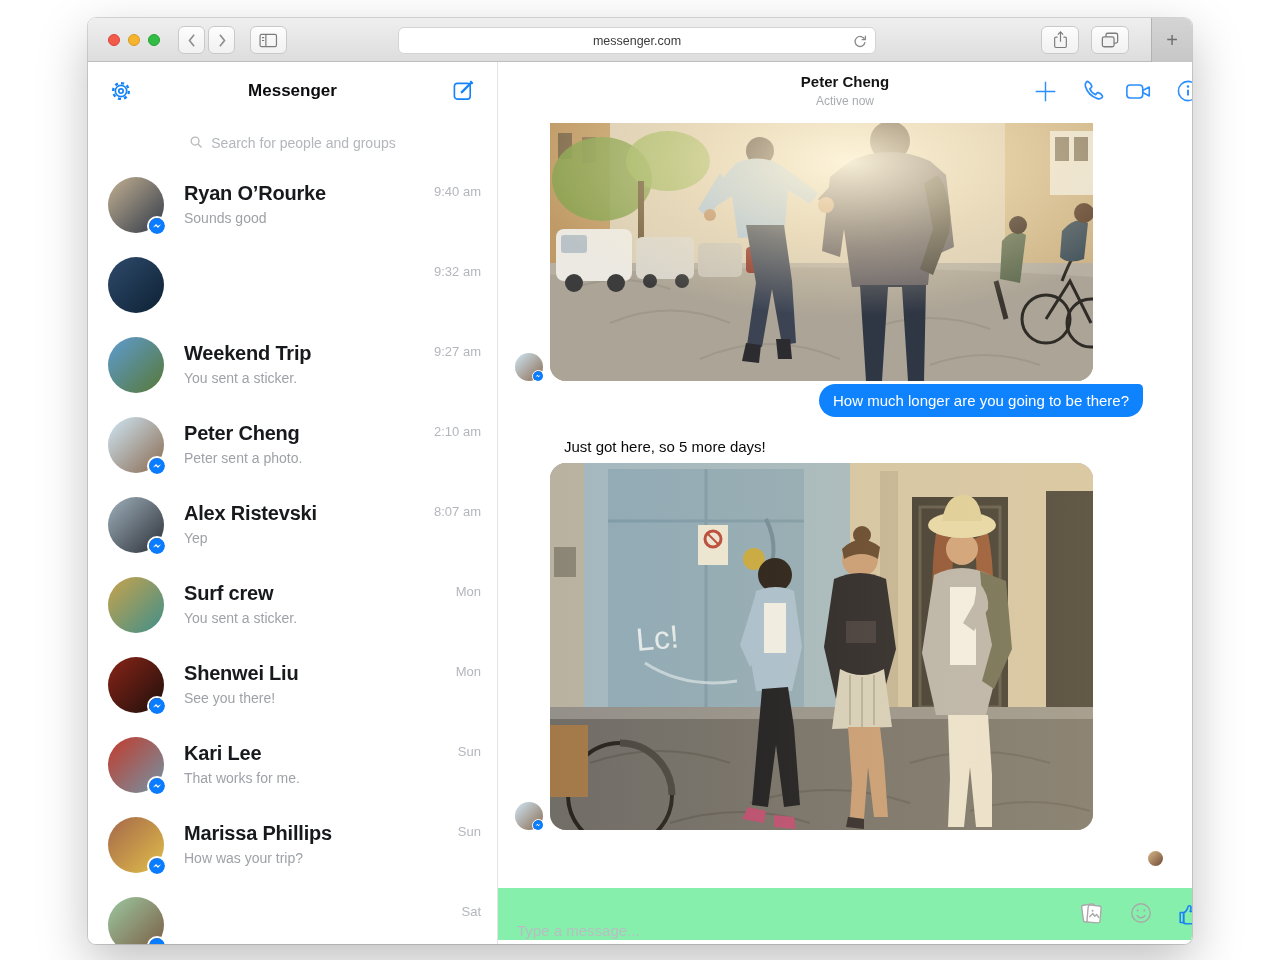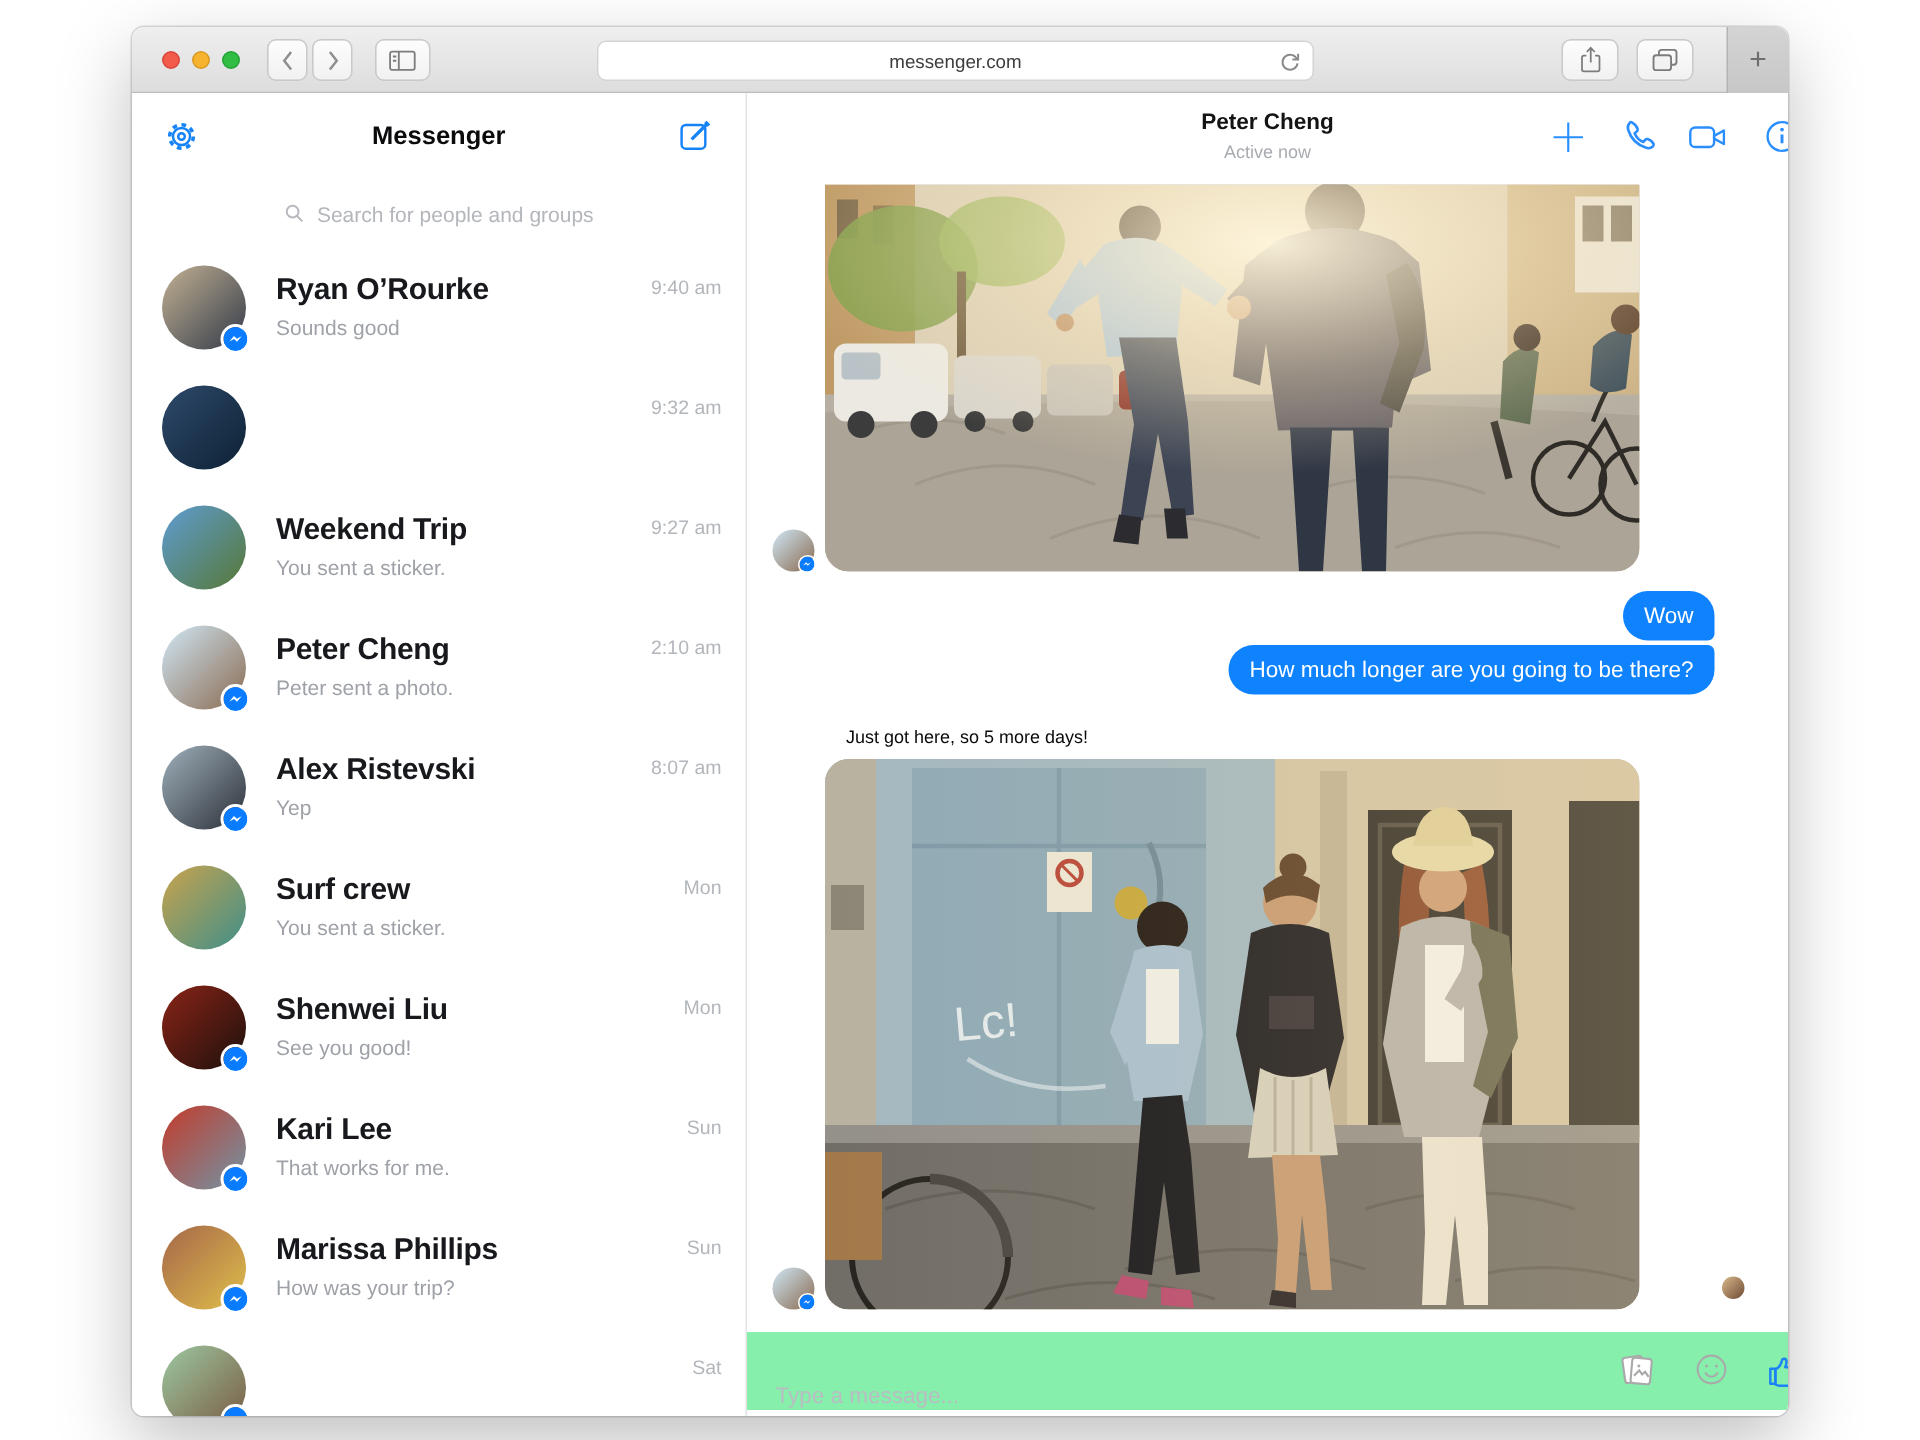--- a/index.html
+++ b/index.html
@@ -70,21 +70,21 @@
   .msg-avatar .m-badge{width:13px;height:13px;border-width:1.5px;right:-2px;bottom:-2px;}
   .msg-avatar .m-badge svg{width:10px;height:10px;}
   .photo{width:543px;flex:none;overflow:hidden;cursor:pointer;background:#d8cfc0;}
   .photo svg{display:block;width:100%;height:100%;}
   .photo1{height:258px;border-radius:0 0 16px 16px;margin-top:3px;}
   .photo2{height:367px;border-radius:16px;}
   .out-row{display:flex;justify-content:flex-end;padding-right:49px;}
   .bubble{background:#0f82fe;color:#fff;font-size:15px;line-height:19px;padding:7px 14px;max-width:420px;}
   .bub1{border-radius:18px 18px 5px 18px;margin-top:13px;}
   .bub2{border-radius:18px 5px 18px 18px;margin-top:3px;}
-  .in-text{padding-left:66px;margin-top:21px;font-size:12px;color:#0a0a0a;}
+  .in-text{padding-left:66px;margin-top:21px;font-size:15px;color:#0a0a0a;}
   .row-photo2{margin-top:8px;}
   .seen{position:absolute;right:29px;bottom:26px;width:15px;height:15px;border-radius:50%;background:#caa071;}
 
   .composer{position:absolute;left:0;right:0;bottom:4px;height:52px;background:#86efac;display:flex;align-items:flex-end;}
   .composer input{border:0;outline:0;font-size:15px;color:#333;margin-left:17px;width:500px;
     font-family:inherit;background:transparent;}
   .composer input::placeholder{color:#b9bdc2;}
   .cicon{position:absolute;top:13px;width:26px;height:26px;cursor:pointer;}
   .ci-photo{left:581px;}.ci-emoji{left:631px;}.ci-like{left:679px;}
 </style>
@@ -244,21 +244,21 @@
     <span class="conv-avatar" style="background: linear-gradient(135deg, rgb(138, 36, 23), rgb(29, 16, 12));">
       <span class="m-badge">
                 <svg viewBox="0 0 16 16">
                   <circle cx="8" cy="8" r="8" fill="#0a7cff"></circle>
                   <path d="M3.9 9.6 L7 6 l1.9 1.9 L12.1 6.2 9 9.9 7.1 8 z" fill="#fff"></path>
                 </svg>
               </span>
     </span>
     <span class="conv-main">
       <span class="conv-name" style="display:block">Shenwei Liu</span>
-      <span class="conv-prev" style="display:block">See you good!</span>
+      <span class="conv-prev" style="display:block">See you there!</span>
     </span>
     <span class="conv-time">Mon</span>
   </div>
           <div class="conv">
     <span class="conv-avatar" style="background: linear-gradient(135deg, rgb(195, 58, 43), rgb(114, 149, 166));">
       <span class="m-badge">
                 <svg viewBox="0 0 16 16">
                   <circle cx="8" cy="8" r="8" fill="#0a7cff"></circle>
                   <path d="M3.9 9.6 L7 6 l1.9 1.9 L12.1 6.2 9 9.9 7.1 8 z" fill="#fff"></path>
                 </svg>
@@ -402,23 +402,20 @@
                 <path d="M302 40 l-34 36 10 10 28 -28 z" fill="#5f5a60"></path>
                 <path d="M310 162 l6 96 16 0 6 -94 14 0 6 94 16 0 2 -96 z" fill="#2f3644"></path>
                 <path d="M388 52 q16 24 11 58 l-16 42 -13 -6 13 -40 -9 -46 z" fill="#4a463e"></path>
               </g>
               <circle cx="276" cy="82" r="8" fill="#c79a74"></circle>
               <rect width="543" height="258" fill="url(#p1flare)"></rect>
             </svg>
           </div>
         </div>
 
-        <div class="out-row">
-          <div class="bubble bub1">Wow</div>
-        </div>
         <div class="out-row">
           <div class="bubble bub2">How much longer are you going to be there?</div>
         </div>
 
         <div class="in-text">Just got here, so 5 more days!</div>
 
         <div class="msg-row row-photo2">
           <span class="msg-avatar" style="background: linear-gradient(135deg, rgb(207, 231, 245), rgb(138, 106, 80));">
             <span class="m-badge">
                 <svg viewBox="0 0 16 16">

